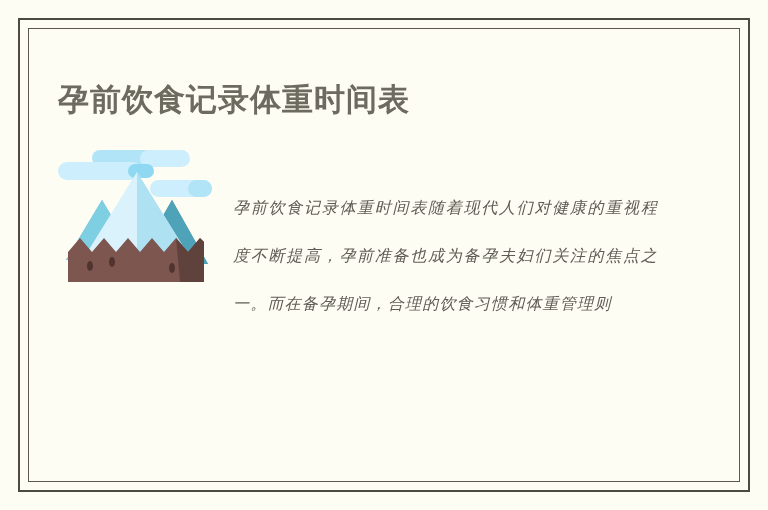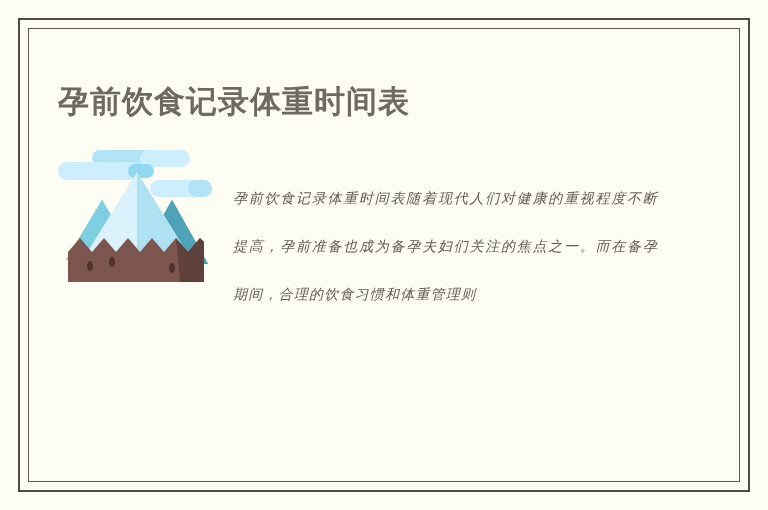--- a/index.html
+++ b/index.html
@@ -46,21 +46,21 @@
     left: 28px;
     top: 28px;
     right: 28px;
     bottom: 28px;
     box-sizing: border-box;
   }
   .page-title {
     position: absolute;
     left: 30px;
     top: 32px;
-    font-family: Liberation Sans, sans-serif;
+    font-family: Liberation Mono, monospace;
     font-size: 31px;
     line-height: 42px;
     letter-spacing: 1px;
     color: #6d6a60;
     white-space: nowrap;
   }
   .article-body {
     position: absolute;
     left: 0px;
     top: 106px;
@@ -75,24 +75,24 @@
     height: 156px;
   }
   .illustration svg {
     display: block;
     width: 164px;
     height: 156px;
   }
   .body-text {
     position: absolute;
     left: 205px;
-    top: 26px;
+    top: 34px;
     width: 425px;
     font-family: "DejaVu Serif", "Liberation Serif", serif;
-    font-size: 14px;
+    font-size: 16px;
     line-height: 48px;
     letter-spacing: 1.2px;
     color: #5f5c55;
     text-align: justify;
     font-style: italic;
     font-weight: 400;
     word-break: break-all;
   }
 </style>
 </head>

